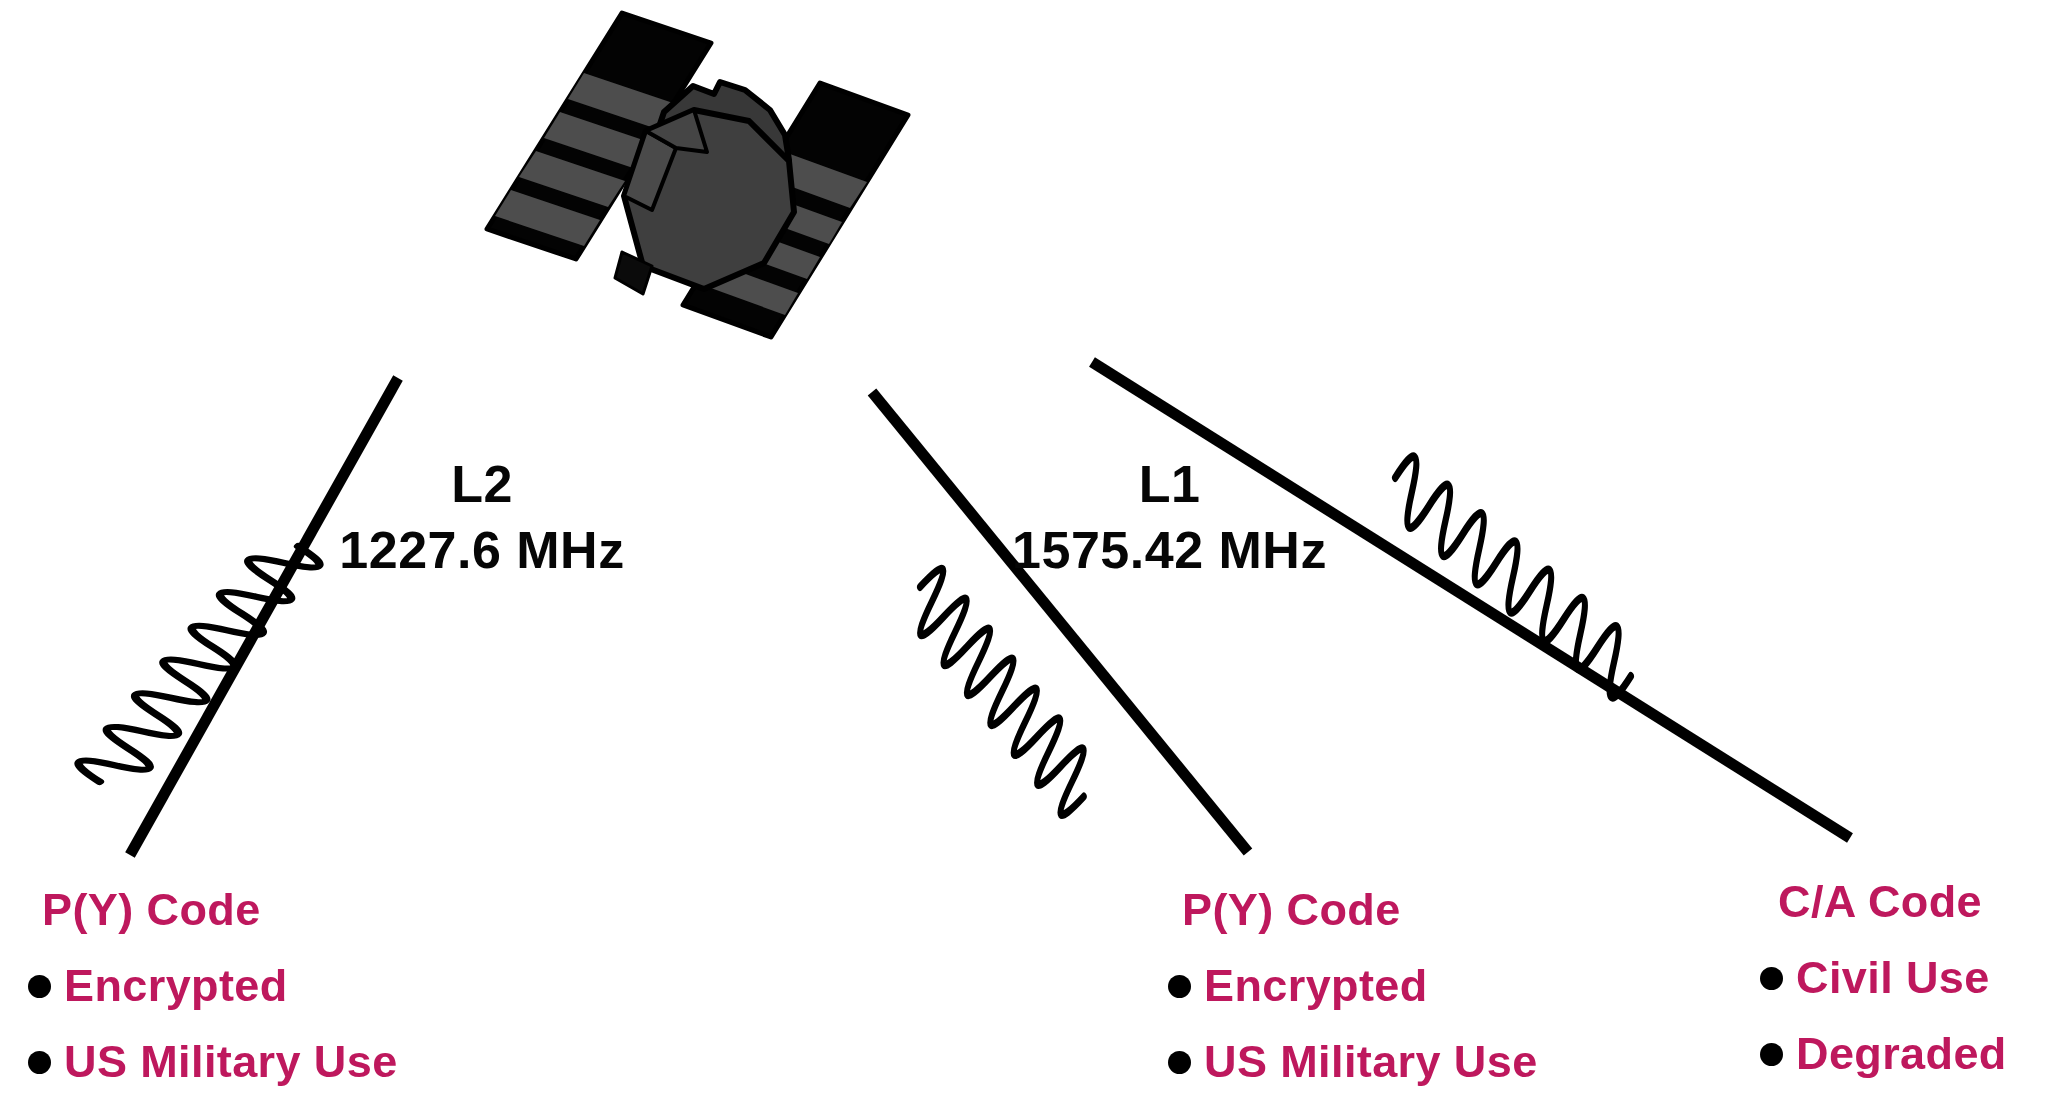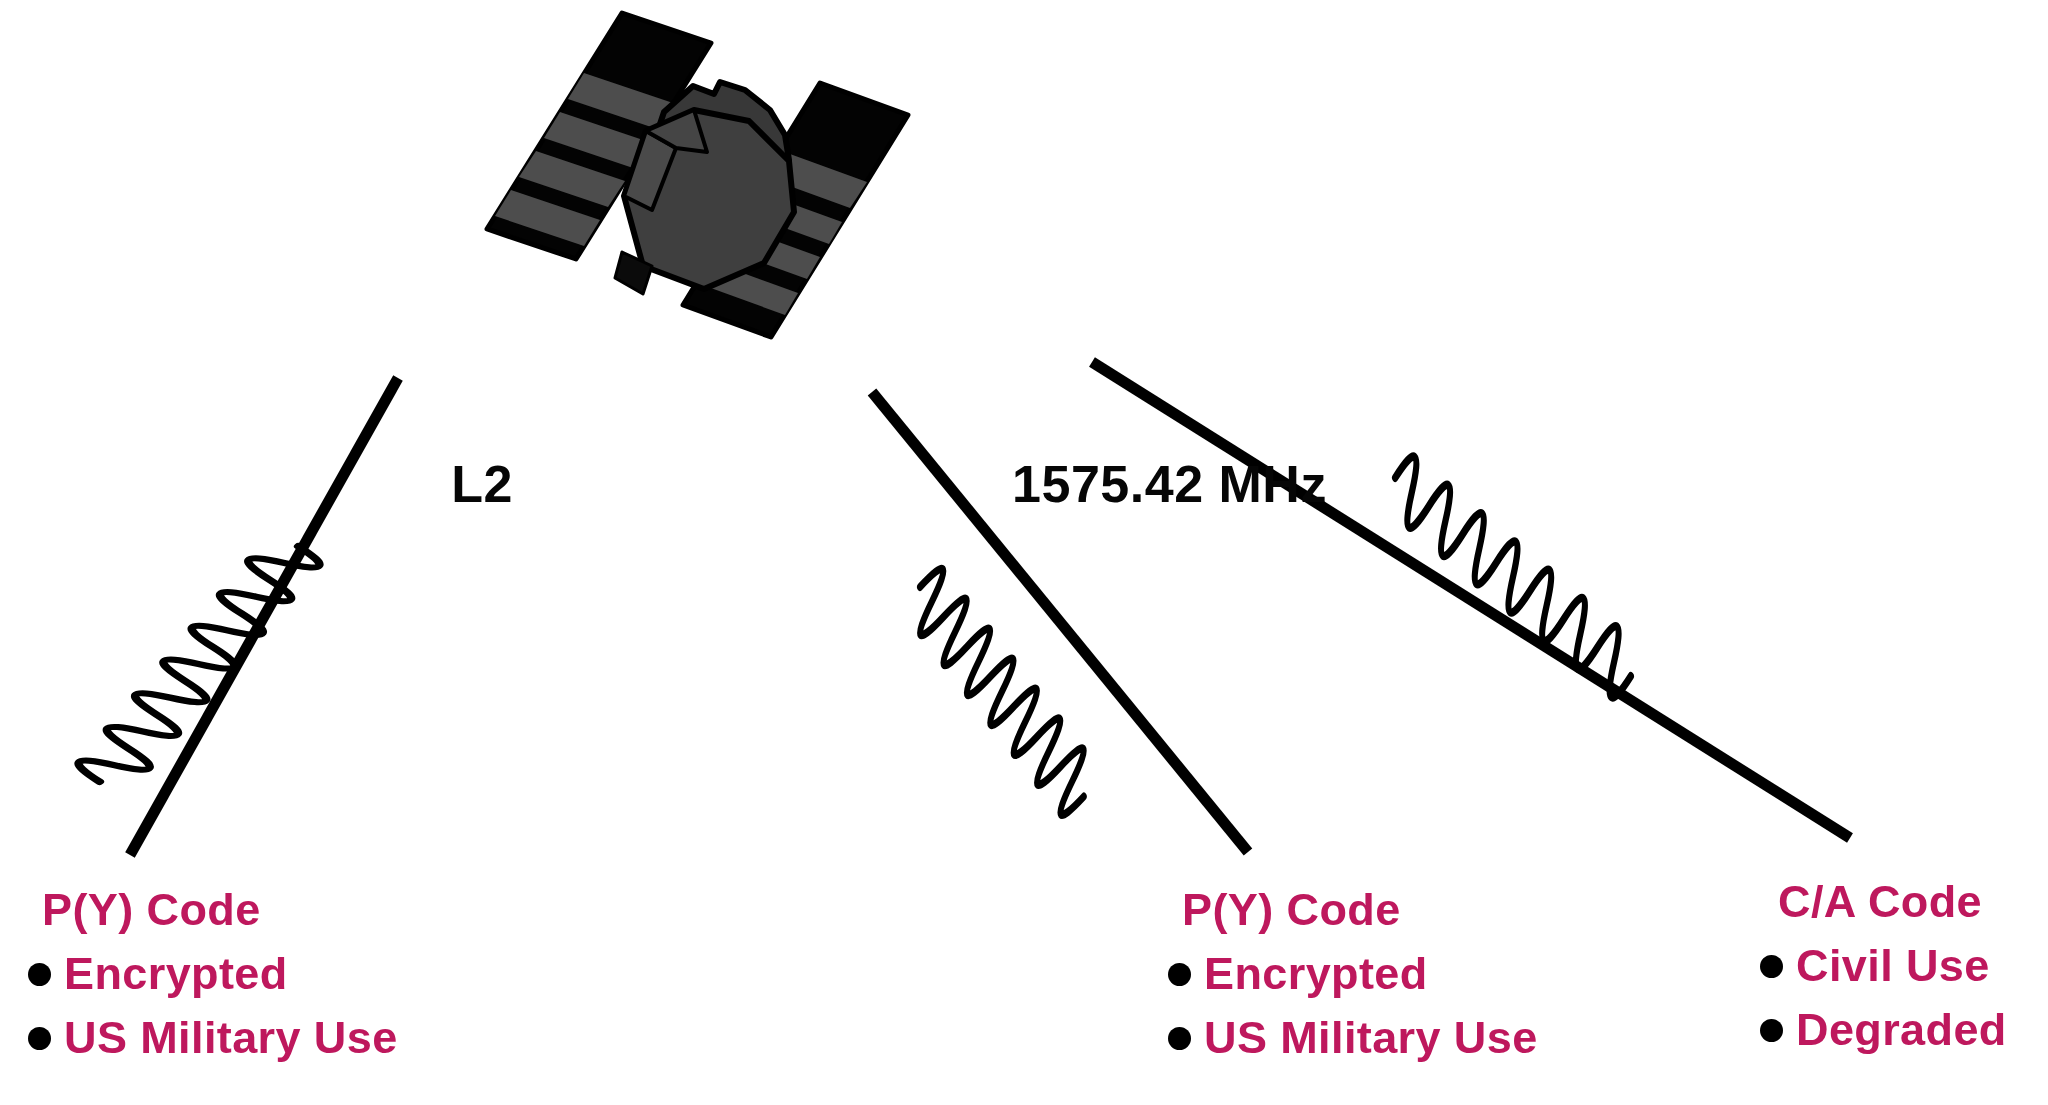--- a/index.html
+++ b/index.html
@@ -19,21 +19,21 @@
   .freq-label .freq{display:block;}
   
   .code-block{position:absolute;color:#be185d;}
   .code-title{
     font-size:45px;font-weight:600;letter-spacing:.4px;margin:0 0 0 14px;
   }
   .code-block.right .code-title{margin-left:18px;}
   .code-item{
     display:flex;align-items:center;gap:13px;
     font-size:45px;font-weight:600;letter-spacing:.4px;
-    margin-top:12px;
+    margin-top:24px;
   }
   .code-item:first-of-type{margin-top:26px;}
   .dot{width:23px;height:23px;border-radius:50%;background:#000;flex:0 0 auto;}
   svg{display:block;}
 </style>
 </head>
 <body>
 
 <svg class="layer" width="2048" height="1105" viewBox="0 0 2048 1105">
 
@@ -71,23 +71,25 @@
 
     <polygon points="624,196 646,131 694,110 749,121 789,161 794,212 764,263 704,289 643,266" fill="#3f3f3f" stroke="#000" stroke-width="6"></polygon>
     <polygon points="624,196 646,131 676,148 652,210" fill="#4a4a4a" stroke="#000" stroke-width="4"></polygon>
     <polygon points="646,131 694,110 707,152 676,148" fill="#454545" stroke="#000" stroke-width="4"></polygon>
     <polygon points="622,252 652,266 643,294 615,278" fill="#0b0b0b" stroke="#000" stroke-width="3"></polygon>
   </g>
 </svg>
 
 <div class="freq-label" style="left:332px;top:452px;width:300px;">
   <span class="band">L2</span>
+  <span class="freq">1227.6 MHz</span>
 </div>
 
 <div class="freq-label" style="left:1012px;top:452px;width:315px;">
+  <span class="band">L1</span>
   <span class="freq">1575.42 MHz</span>
 </div>
 
 <div class="code-block" style="left:28px;top:884px;">
   <div class="code-title">P(Y) Code</div>
   <div class="code-item">
     <span class="dot"></span>
     <span>Encrypted</span>
   </div>
   <div class="code-item">

